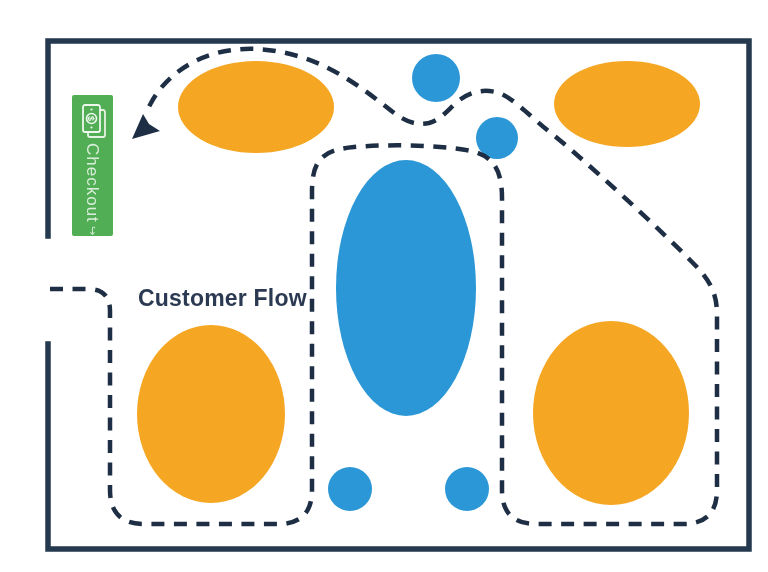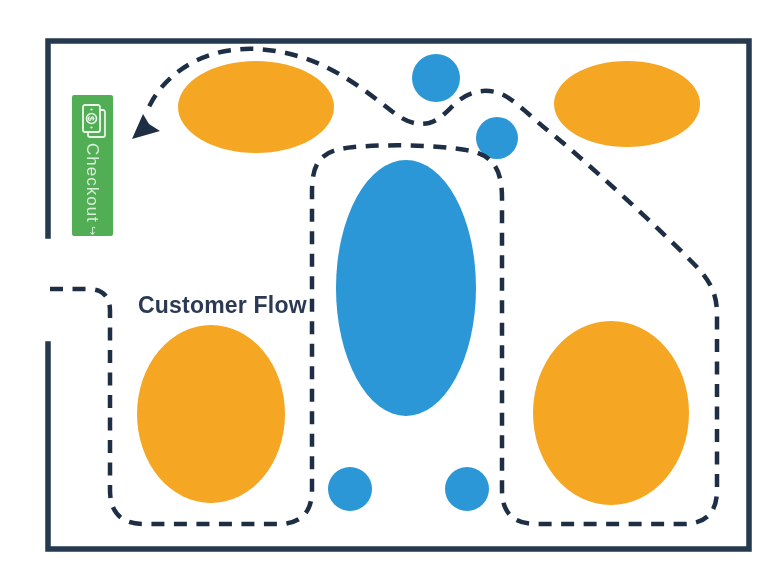--- a/index.html
+++ b/index.html
@@ -23,21 +23,20 @@
   .flow-label {
     position: absolute;
     left: 138px;
     top: 285px;
     width: 150px;
     font-size: 23px;
     font-weight: 700;
     color: #2B3A52;
     letter-spacing: 0.2px;
     white-space: nowrap;
-    margin-top: 7px;
   }
   .checkout-sign {
     position: absolute;
     left: 72px;
     top: 95px;
     width: 41px;
     height: 141px;
     display: flex;
     flex-direction: column;
     align-items: center;

